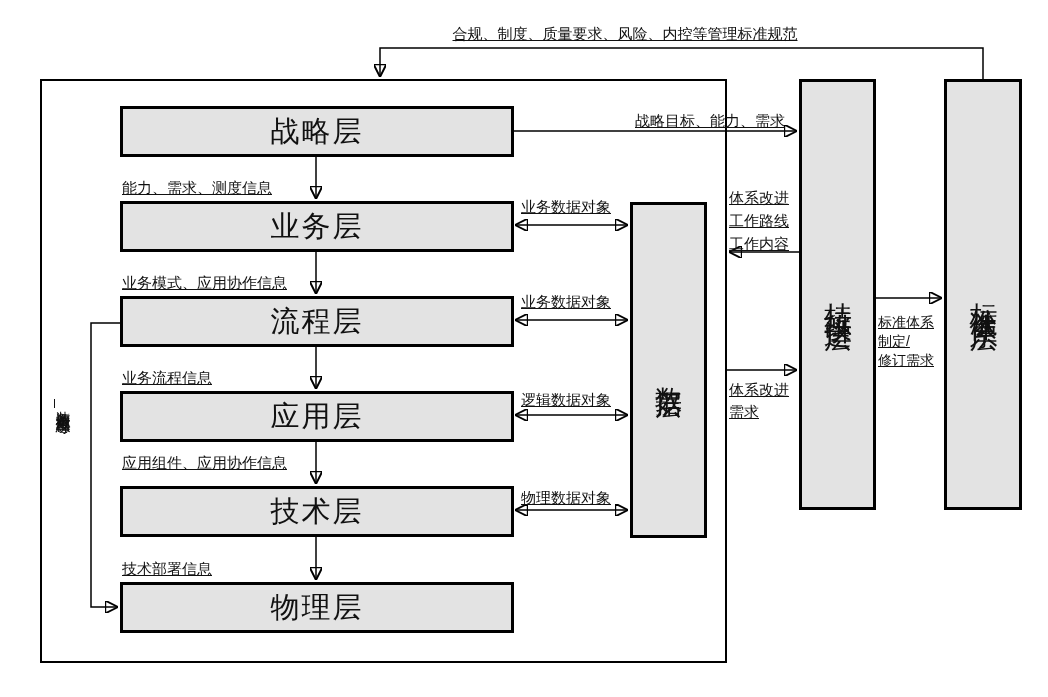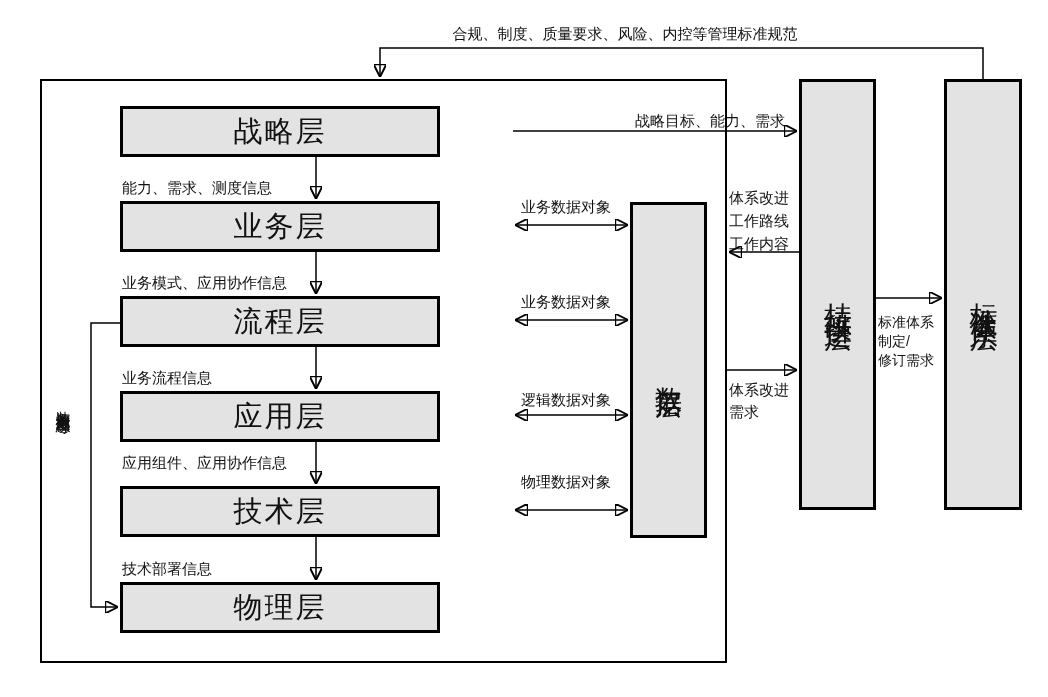--- a/index.html
+++ b/index.html
@@ -5,21 +5,21 @@
   html,body{margin:0;padding:0;background:#fff;}
   .canvas{
     position:relative;width:1048px;height:697px;background:var(--background,#fff);
     font-family:"Liberation Sans","DejaVu Sans",sans-serif;color:#111;overflow:hidden;
   }
   .outer{
     position:absolute;left:40px;top:79px;width:687px;height:584px;
     border:2px solid var(--box-border,#000);box-sizing:border-box;background:#fff;
   }
   .hbox{
-    position:absolute;left:120px;width:320px;height:51px;box-sizing:border-box;
+    position:absolute;left:120px;width:394px;height:51px;box-sizing:border-box;
     background:var(--box-fill,#e3e3e3);border:3px solid var(--box-border,#000);
     display:flex;align-items:center;justify-content:center;
     font-size:29px;letter-spacing:2px;
   }
   .hbox.strategy{top:106px}
   .hbox.business{top:201px}
   .hbox.process{top:296px}
   .hbox.application{top:391px}
   .hbox.technology{top:486px}
   .hbox.physical{top:582px}
@@ -31,32 +31,32 @@
   .vbox .vtext{
     writing-mode:vertical-rl;text-orientation:upright;
     font-size:28px;letter-spacing:6px;
   }
   .vbox.datalayer{left:630px;top:202px;width:77px;height:336px;}
   .vbox.datalayer .vtext{font-size:27px;letter-spacing:3px;}
   .vbox.improve{left:799px;top:79px;width:77px;height:431px;}
   .vbox.standard{left:944px;top:79px;width:78px;height:431px;}
   .overlay{position:absolute;left:0;top:0;pointer-events:none;}
   .overlay path{fill:none;stroke:var(--line-color,#000);stroke-width:1.5;}
-  .lbl{position:absolute;font-size:15px;line-height:22px;white-space:pre-line;}
+  .lbl{position:absolute;font-size:15px;line-height:22px;white-space:pre-line;text-decoration:underline;}
   .lbl.banner{left:440px;top:23px;width:370px;text-align:center;}
   .lbl.strategy-flow{left:585px;top:110px;width:200px;text-align:right;}
   .lbl.info-1{left:122px;top:177px;}
   .lbl.info-2{left:122px;top:272px;}
   .lbl.info-3{left:122px;top:367px;}
   .lbl.info-4{left:122px;top:452px;}
   .lbl.info-5{left:122px;top:558px;}
   .lbl.dl-0{left:521px;top:196px;}
   .lbl.dl-1{left:521px;top:291px;}
   .lbl.dl-2{left:521px;top:389px;}
-  .lbl.dl-3{left:521px;top:471px;}
+  .lbl.dl-3{left:521px;top:487px;}
   .lbl.imp-to-arch{left:729px;top:186px;line-height:23px;}
   .lbl.arch-to-imp{left:729px;top:379px;}
   .lbl.imp-to-std{left:878px;top:313px;font-size:14px;line-height:19px;}
   .lbl.left-loop{
     left:52px;top:399px;writing-mode:vertical-rl;text-orientation:upright;
     font-size:15px;letter-spacing:1px;line-height:22px;
   }
 </style>
 </head>
 <body>

